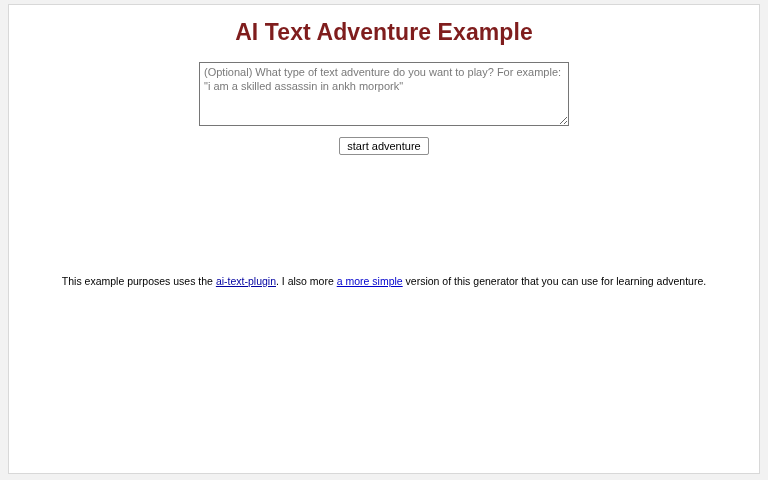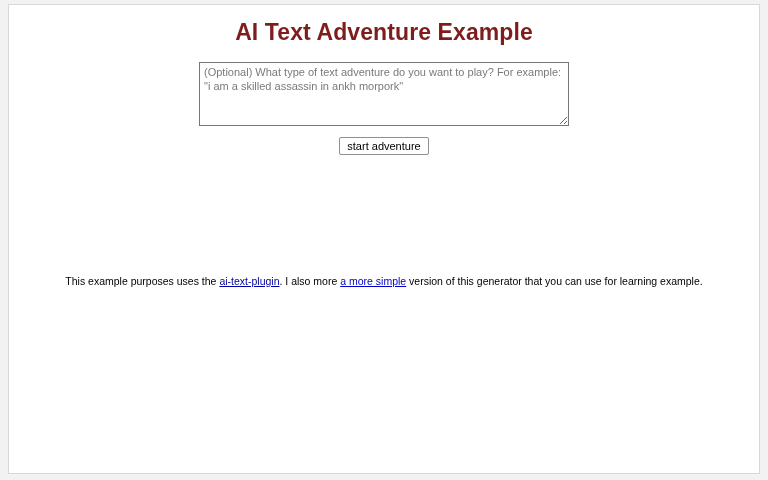--- a/index.html
+++ b/index.html
@@ -105,17 +105,17 @@
     <h1 class="page-title">AI Text Adventure Example</h1>
 
     <div class="form-area">
       <textarea class="desc-input" placeholder="(Optional) What type of text adventure do you want to play? For example: &quot;i am a skilled assassin in ankh morpork&quot;" style=""></textarea>
       <div class="submit-row">
         <button class="submit-btn">start adventure</button>
       </div>
     </div>
 
     <div class="footer-note">
-      <span>This example purposes uses the </span><a href="#" class="visited-link">ai-text-plugin</a><span>. I also more </span><a href="#">a more simple</a><span> version of this generator that you can use for learning example.</span>
+      <span>This example purposes uses the </span><a href="#" class="visited-link">ai-text-plugin</a><span>. I also more </span><a href="#">a more simple</a><span> version of this generator that you can use for learning adventure.</span>
     </div>
 
   </div>
 </div>
 
 </body></html>

